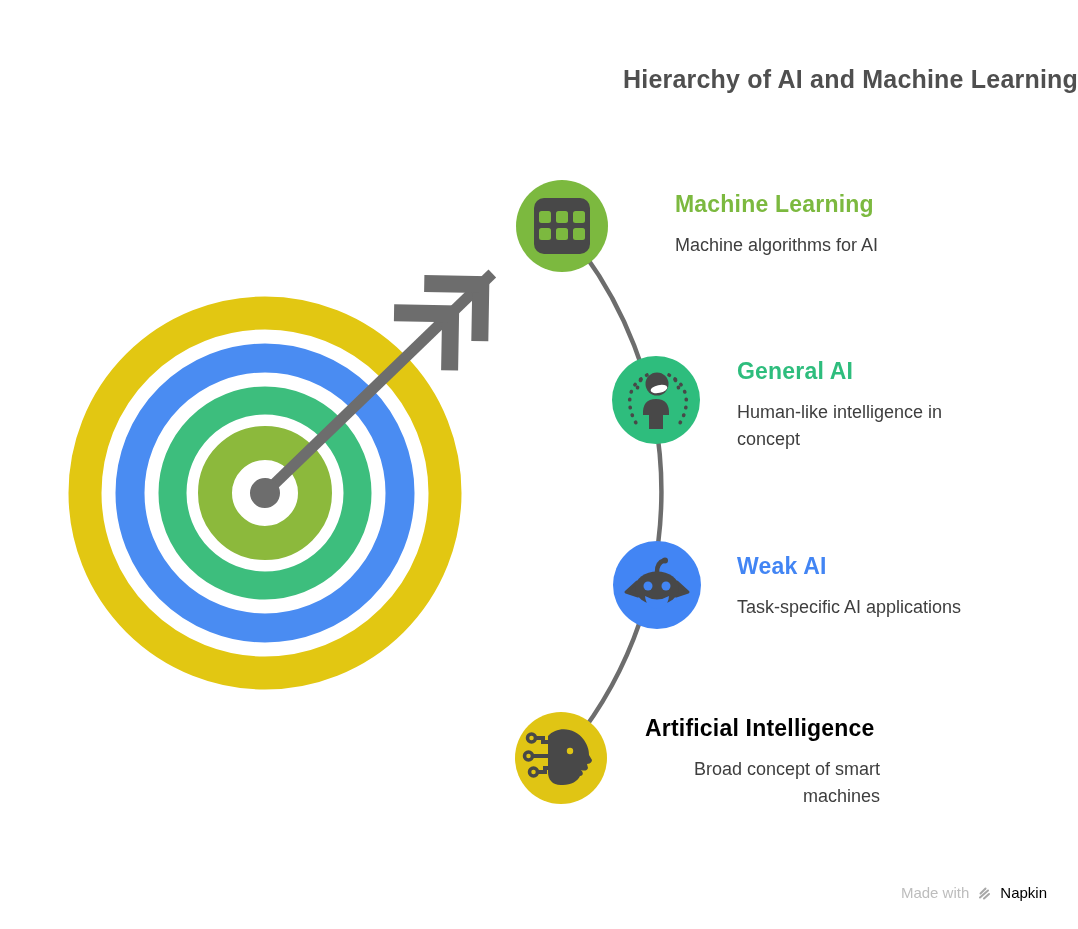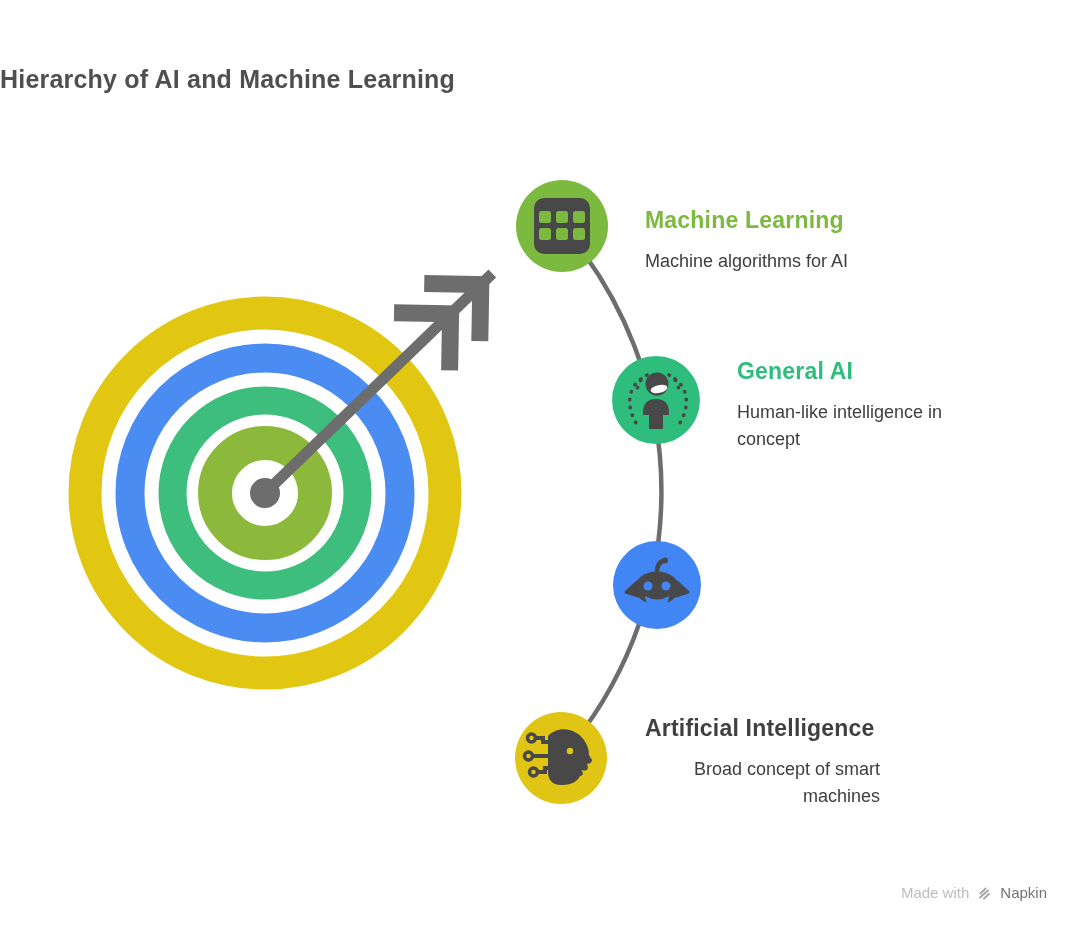--- a/index.html
+++ b/index.html
@@ -10,21 +10,21 @@
     height: 929px;
     background: #ffffff;
     overflow: hidden;
     font-family: "Liberation Sans", sans-serif;
   }
   .title {
     position: absolute;
     top: 62px;
     left: 0;
     width: 1078px;
-    text-align: left;
+    text-align: right;
     font-size: 25px;
     line-height: 34px;
     font-weight: bold;
     color: #4f4f4f;
     letter-spacing: 0.2px;
   }
   .scene {
     position: absolute;
     top: 0;
     left: 0;
@@ -39,38 +39,38 @@
     font-weight: bold;
     white-space: nowrap;
     letter-spacing: 0.2px;
   }
   .node-text p {
     margin: 13px 0 0 0;
     font-size: 18px;
     line-height: 27px;
     color: #3e3e3e;
   }
-  .nt-0 { left: 645px; top: 189px; margin-top: 16px; }
+  .nt-0 { left: 675px; top: 189px; }
   .nt-1 { left: 737px; top: 356px; width: 245px; }
   .nt-2 { left: 737px; top: 551px; }
   .nt-2 p { white-space: nowrap; }
   .nt-3 { left: 645px; top: 713px; width: 250px; }
   .nt-3 p { width: 235px; text-align: right; }
   .watermark {
     position: absolute;
     top: 884px;
     right: 31px;
     display: flex;
     align-items: center;
     gap: 8px;
     font-size: 15px;
     line-height: 18px;
     color: #bdbdbd;
   }
-  .watermark .brand { color: #737373; }
+  .watermark .brand { color: #000000; }
 </style>
 </head>
 <body>
 
 <div class="canvas">
 
   <div class="title">Hierarchy of AI and Machine Learning</div>
 
   <svg class="scene" width="1078" height="929" viewBox="0 0 1078 929">
 
@@ -156,22 +156,26 @@
   </svg>
 
   <div class="node-text nt-0">
     <h2 style="color: rgb(124, 185, 63);">Machine Learning</h2>
     <p>Machine algorithms for AI</p>
   </div>
   <div class="node-text nt-1">
     <h2 style="color: rgb(46, 189, 125);">General AI</h2>
     <p>Human-like intelligence in concept</p>
   </div>
+  <div class="node-text nt-2">
+    <h2 style="color: rgb(66, 133, 244);">Weak AI</h2>
+    <p>Task-specific AI applications</p>
+  </div>
   <div class="node-text nt-3">
-    <h2 style="color: #404040;">Artificial Intelligence</h2>
+    <h2 style="color: #000000;">Artificial Intelligence</h2>
     <p>Broad concept of smart machines</p>
   </div>
 
   <div class="watermark">
     <span>Made with</span>
     <svg width="15" height="15" viewBox="0 0 15 15">
       <g stroke="#a8a8a8" stroke-width="2" stroke-linecap="round" fill="none">
         <line x1="3.5" y1="7.5" x2="8.5" y2="2.5"></line>
         <line x1="3" y1="11.5" x2="11" y2="4.5"></line>
         <line x1="7" y1="12.5" x2="12" y2="8"></line>

